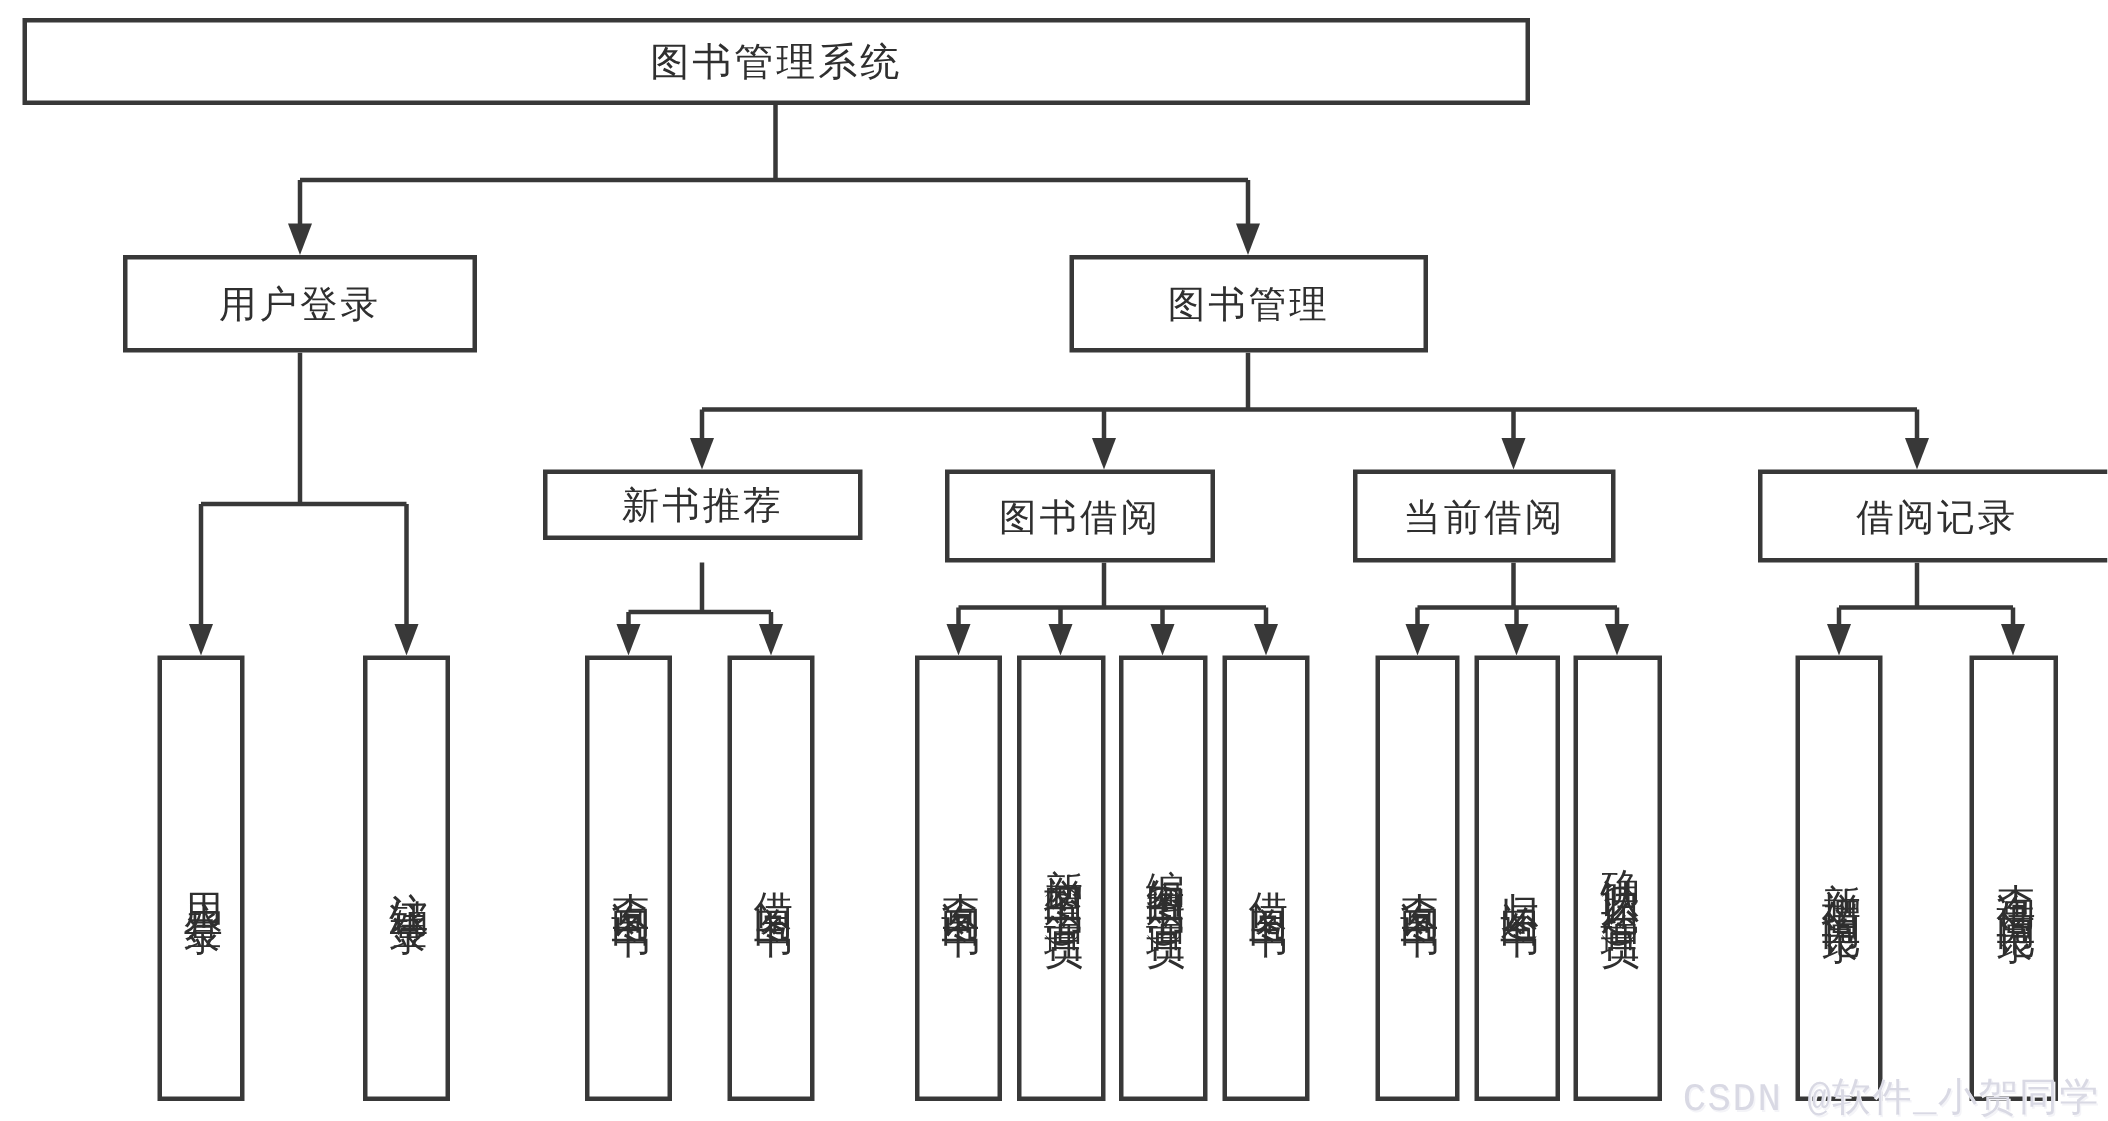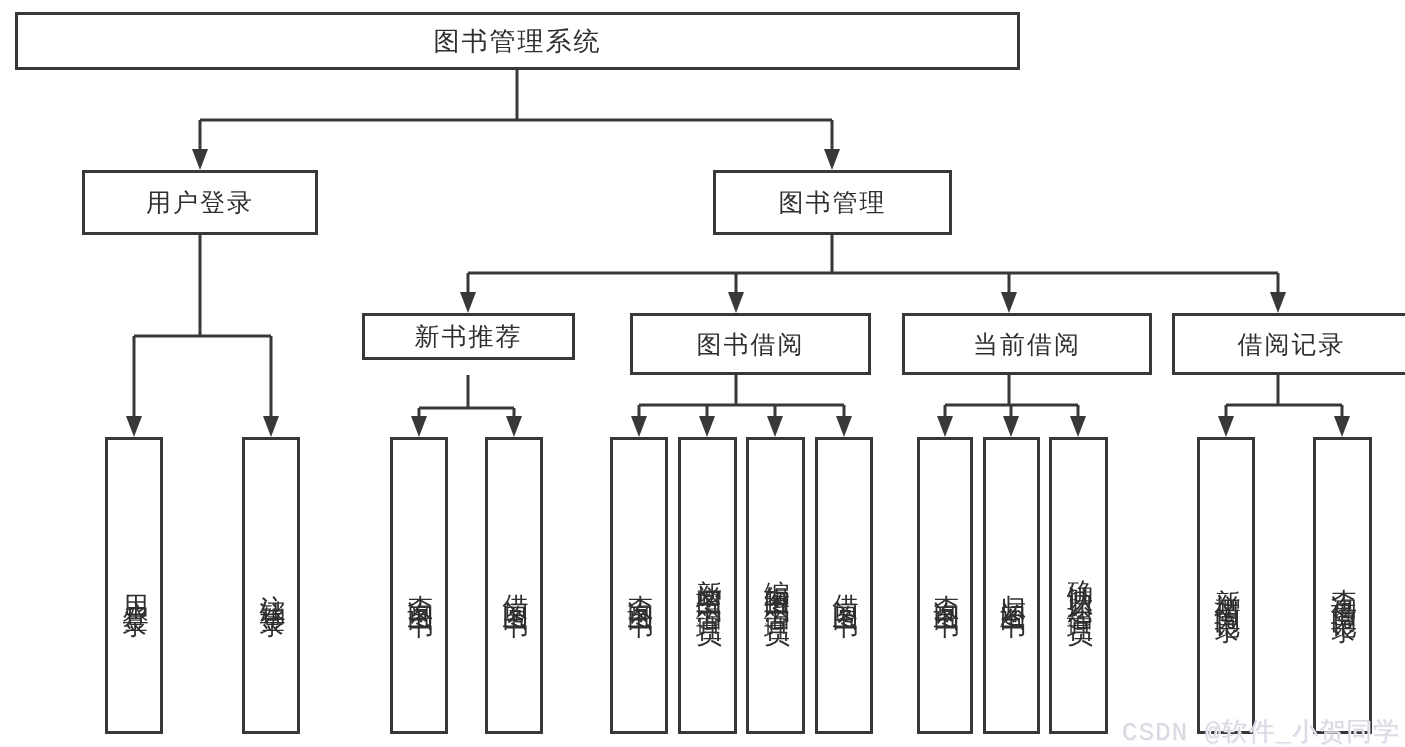--- a/index.html
+++ b/index.html
@@ -71,24 +71,24 @@
   <div class="node node-h" style="left:82px;top:170px;width:236px;height:65px">
     <span class="label">用户登录</span>
   </div>
   <div class="node node-h" style="left:713px;top:170px;width:239px;height:65px">
     <span class="label">图书管理</span>
   </div>
 
   <div class="node node-h" style="left:362px;top:313px;width:213px;height:47px">
     <span class="label">新书推荐</span>
   </div>
-  <div class="node node-h" style="left:630px;top:313px;width:241px;height:62px">
+  <div class="node node-h" style="left:630px;top:313px;width:180px;height:62px">
     <span class="label">图书借阅</span>
   </div>
-  <div class="node node-h" style="left:902px;top:313px;width:250px;height:62px">
+  <div class="node node-h" style="left:902px;top:313px;width:175px;height:62px">
     <span class="label">当前借阅</span>
   </div>
   <div class="node node-h" style="left:1172px;top:313px;width:239px;height:62px">
     <span class="label">借阅记录</span>
   </div>
 
   <div class="node node-v" style="left:105px;top:437px;width:58px;height:297px">
     <span class="label">用户登录</span>
   </div>
   <div class="node node-v" style="left:242px;top:437px;width:58px;height:297px">

